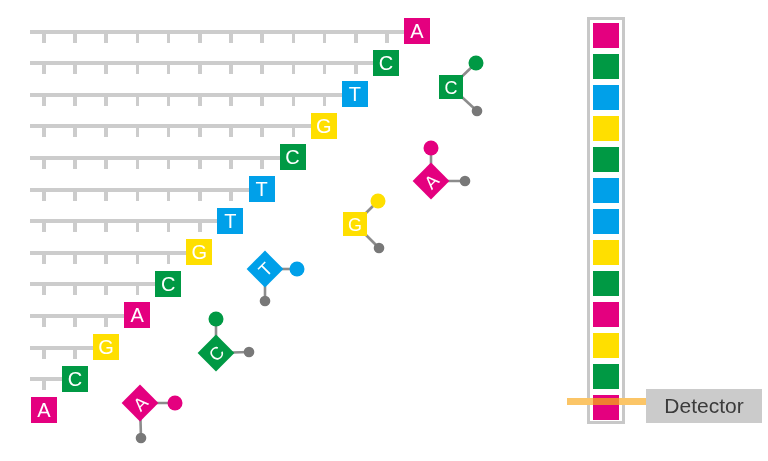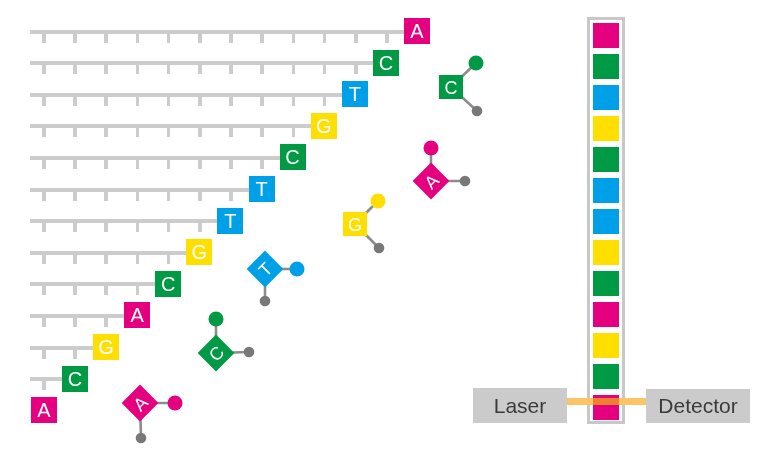--- a/index.html
+++ b/index.html
@@ -267,21 +267,18 @@
       <div class="cap-band" style="left: 593px; top: 147px; background: rgb(0, 153, 68);"></div>
       <div class="cap-band" style="left: 593px; top: 178px; background: rgb(0, 160, 233);"></div>
       <div class="cap-band" style="left: 593px; top: 209px; background: rgb(0, 160, 233);"></div>
       <div class="cap-band" style="left: 593px; top: 240px; background: rgb(255, 223, 0);"></div>
       <div class="cap-band" style="left: 593px; top: 271px; background: rgb(0, 153, 68);"></div>
       <div class="cap-band" style="left: 593px; top: 302px; background: rgb(228, 0, 127);"></div>
       <div class="cap-band" style="left: 593px; top: 333px; background: rgb(255, 223, 0);"></div>
       <div class="cap-band" style="left: 593px; top: 364px; background: rgb(0, 153, 68);"></div>
       <div class="cap-band" style="left: 593px; top: 395px; background: rgb(228, 0, 127);"></div>
     </div>
-  <div class="label-box" id="laser-box" style="left: 473px; top: 388px; width: 94px; height: 35px; background: rgb(203, 203, 203); color: rgb(59, 59, 59);">
-    <span>Laser</span>
-  </div>
   <div class="beam" id="beam" style="left: 567px; top: 398px; width: 79px; height: 7px; background: rgb(251, 197, 103);"></div>
   <div class="beam" id="beam-overlap" style="left: 593px; top: 398px; width: 26px; height: 7px; background: rgb(239, 128, 48);"></div>
-  <div class="label-box" id="detector-box" style="left: 646px; top: 389px; width: 104px; height: 34px; background: rgb(203, 203, 203); color: rgb(59, 59, 59);">
+  <div class="label-box" id="detector-box" style="left: 646px; top: 389px; width: 116px; height: 34px; background: rgb(203, 203, 203); color: rgb(59, 59, 59);">
     <span>Detector</span>
   </div>
 </div>
 
 </body></html>

